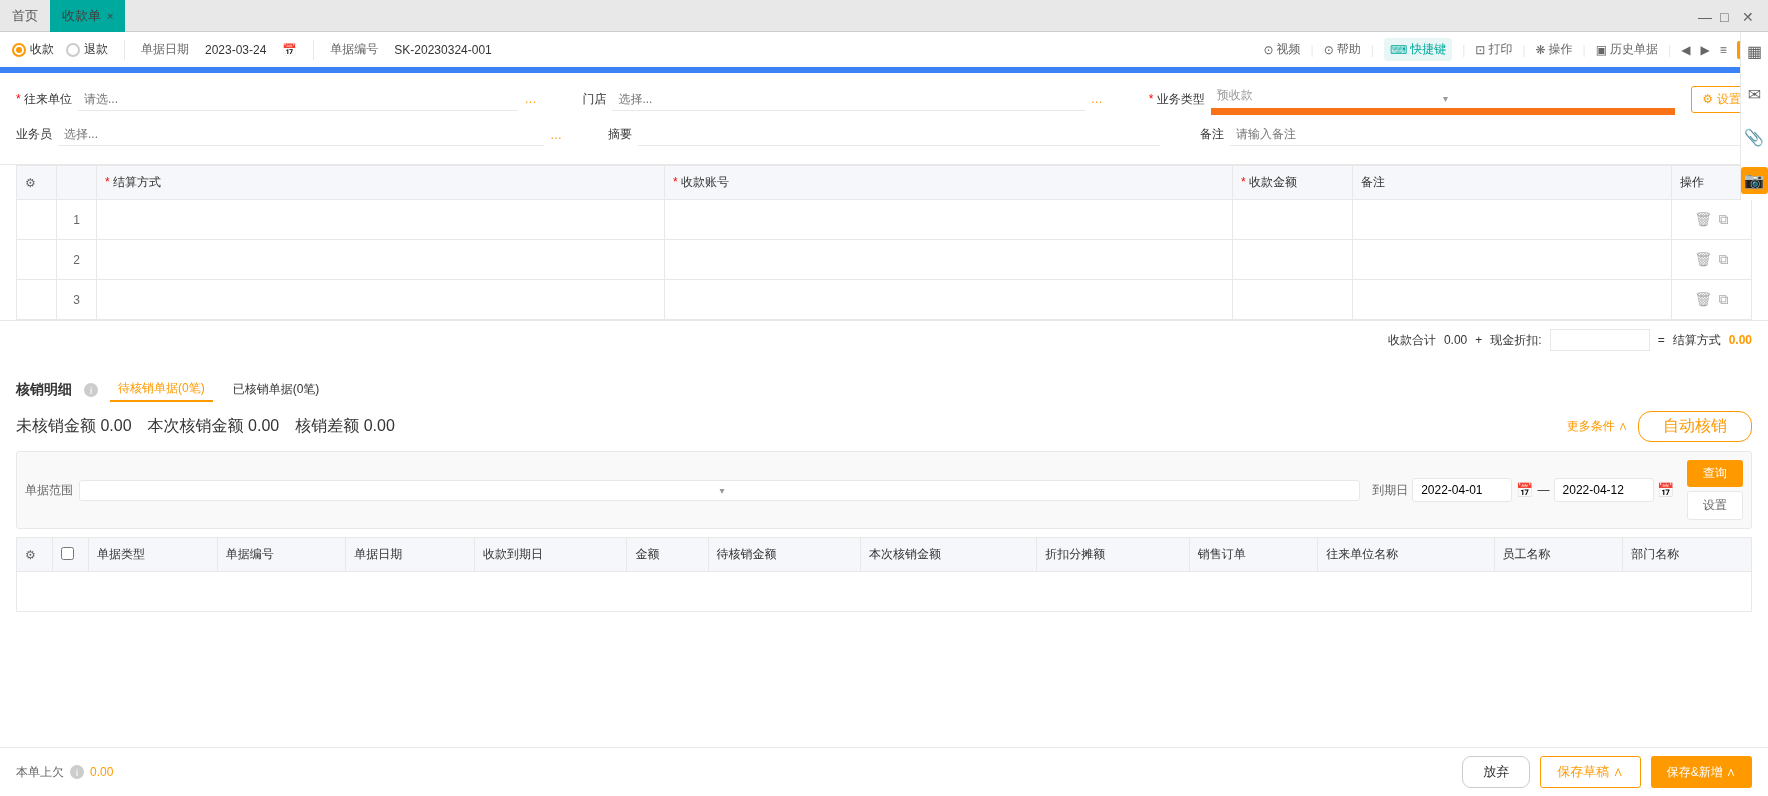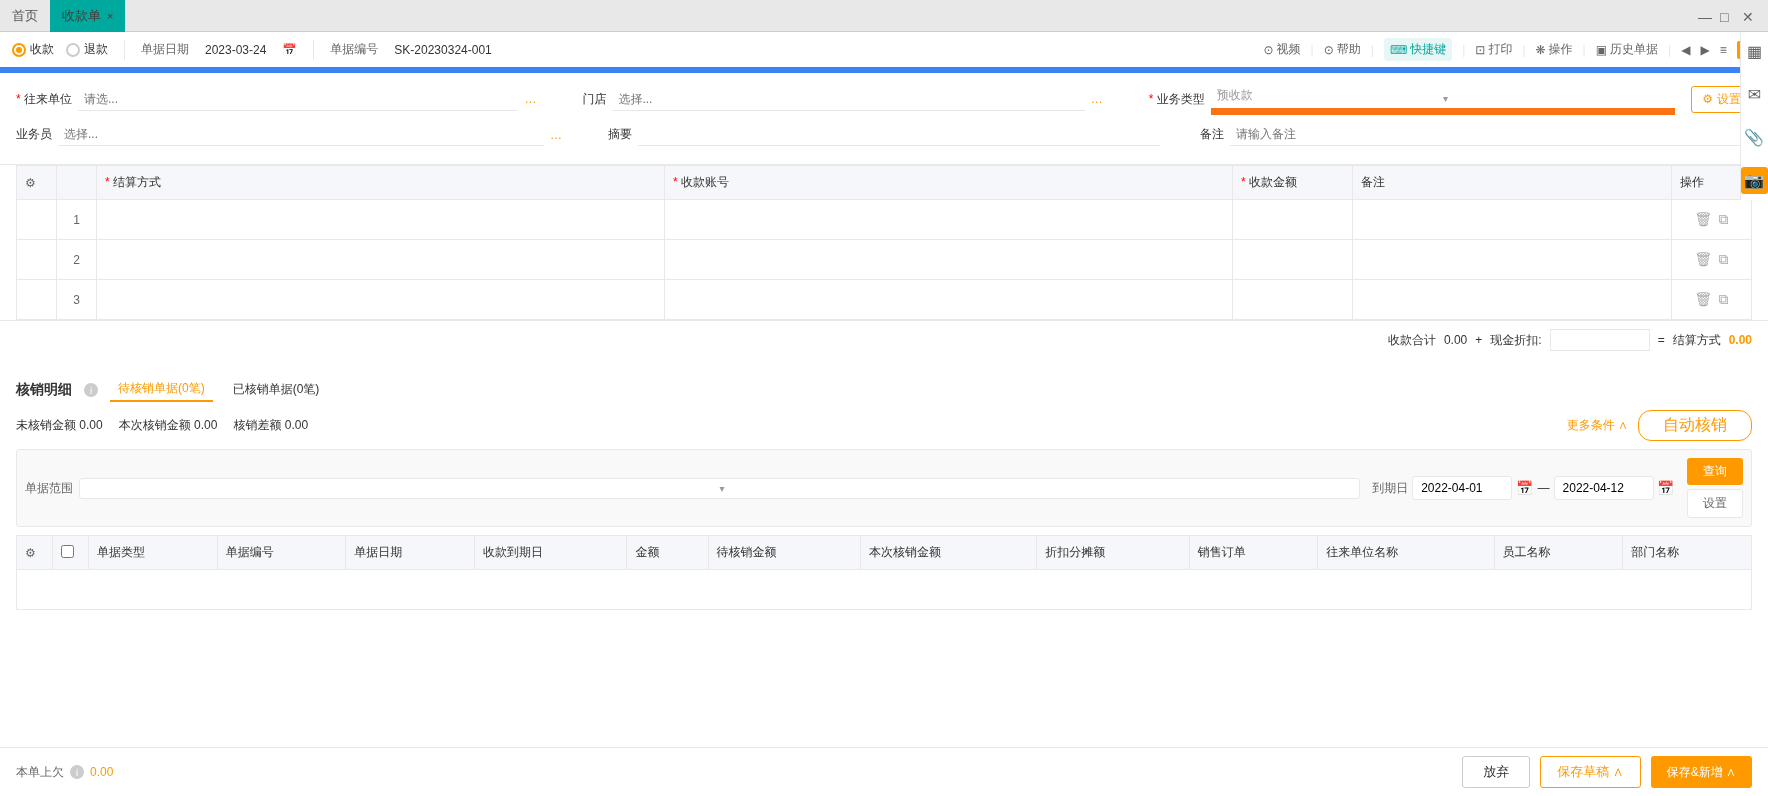--- a/index.html
+++ b/index.html
@@ -63,21 +63,21 @@
     .summary-input { border: 1px solid #e8e8e8; padding: 3px 8px; width: 100px; font-size: 12px; }
 
     
     .verify-section { background: #fff; margin-top: 8px; padding: 10px 16px; }
     .verify-header { display: flex; align-items: center; gap: 12px; margin-bottom: 8px; }
     .verify-title { font-size: 14px; font-weight: bold; color: #333; }
     .info-icon { width: 14px; height: 14px; border-radius: 50%; background: #ccc; color: #fff; font-size: 10px; display: inline-flex; align-items: center; justify-content: center; cursor: pointer; }
     .verify-tab { padding: 3px 8px; cursor: pointer; font-size: 12px; }
     .verify-tab.active { color: #f90; border-bottom: 2px solid #f90; }
     .verify-stats { display: flex; align-items: center; gap: 16px; padding: 6px 0; }
-    .stat-item { color: #666; font-size: 12px; }
+    .stat-item { color: #666; font-size: 16px; }
     .stat-item span { color: #333; }
     .verify-toolbar { display: flex; align-items: center; justify-content: space-between; margin-bottom: 8px; }
     .more-conditions { color: #f90; cursor: pointer; font-size: 12px; display: flex; align-items: center; gap: 4px; }
     .auto-clear-btn { background: #fff; border: 1px solid #f90; color: #f90; padding: 4px 24px; border-radius: 13px; cursor: pointer; font-size: 16px; }
 
     
     .filter-row { display: flex; align-items: center; gap: 12px; padding: 8px; background: #f9f9f9; border: 1px solid #e8e8e8; border-radius: 3px; margin-bottom: 8px; }
     .filter-field { display: flex; align-items: center; gap: 6px; flex: 1; }
     .filter-label { color: #666; white-space: nowrap; font-size: 12px; }
     .filter-select { display: flex; align-items: center; border: 1px solid #e8e8e8; padding: 4px 8px; border-radius: 3px; background: #fff; cursor: pointer; flex: 1; }
@@ -94,21 +94,21 @@
     .bottom-table th { background: #f5f7fa; border: 1px solid #e8e8e8; padding: 8px 8px; text-align: left; color: #333; font-weight: normal; white-space: nowrap; }
     .bottom-table td { border: 1px solid #e8e8e8; padding: 8px; }
     .checkbox-cell { text-align: center; }
     input[type=checkbox] { cursor: pointer; }
 
     
     .page-footer { position: fixed; bottom: 0; left: 0; right: 0; background: #fff; border-top: 1px solid #e8e8e8; padding: 8px 16px; display: flex; align-items: center; justify-content: space-between; z-index: 100; }
     .footer-left { display: flex; align-items: center; gap: 6px; color: #666; font-size: 12px; }
     .footer-value { color: #f90; }
     .footer-right { display: flex; gap: 10px; }
-    .btn-abandon { background: #fff; border: 1px solid #ccc; color: #333; padding: 6px 20px; border-radius: 3px; cursor: pointer; font-size: 13px; }
+    .btn-abandon { background: #fff; border: 1px solid #ccc; color: #333; padding: 6px 20px; border-radius: 9px; cursor: pointer; font-size: 13px; }
     .btn-draft { background: #fff; border: 1px solid #f90; color: #f90; padding: 6px 16px; border-radius: 3px; cursor: pointer; font-size: 13px; display: flex; align-items: center; gap: 4px; }
     .btn-save-new { background: #f90; border: none; color: #fff; padding: 6px 16px; border-radius: 3px; cursor: pointer; font-size: 12px; display: flex; align-items: center; gap: 4px; }
 
     
     .right-sidebar { position: fixed; right: 0; top: 32px; width: 28px; background: #fff; border-left: 1px solid #e8e8e8; display: flex; flex-direction: column; align-items: center; padding: 6px 0; gap: 16px; z-index: 99; }
     .sidebar-icon { color: #666; cursor: pointer; font-size: 16px; padding: 4px; }
     .sidebar-icon.active { background: #f90; color: #fff; border-radius: 3px; }
   </style>
 </head>
 <body>

